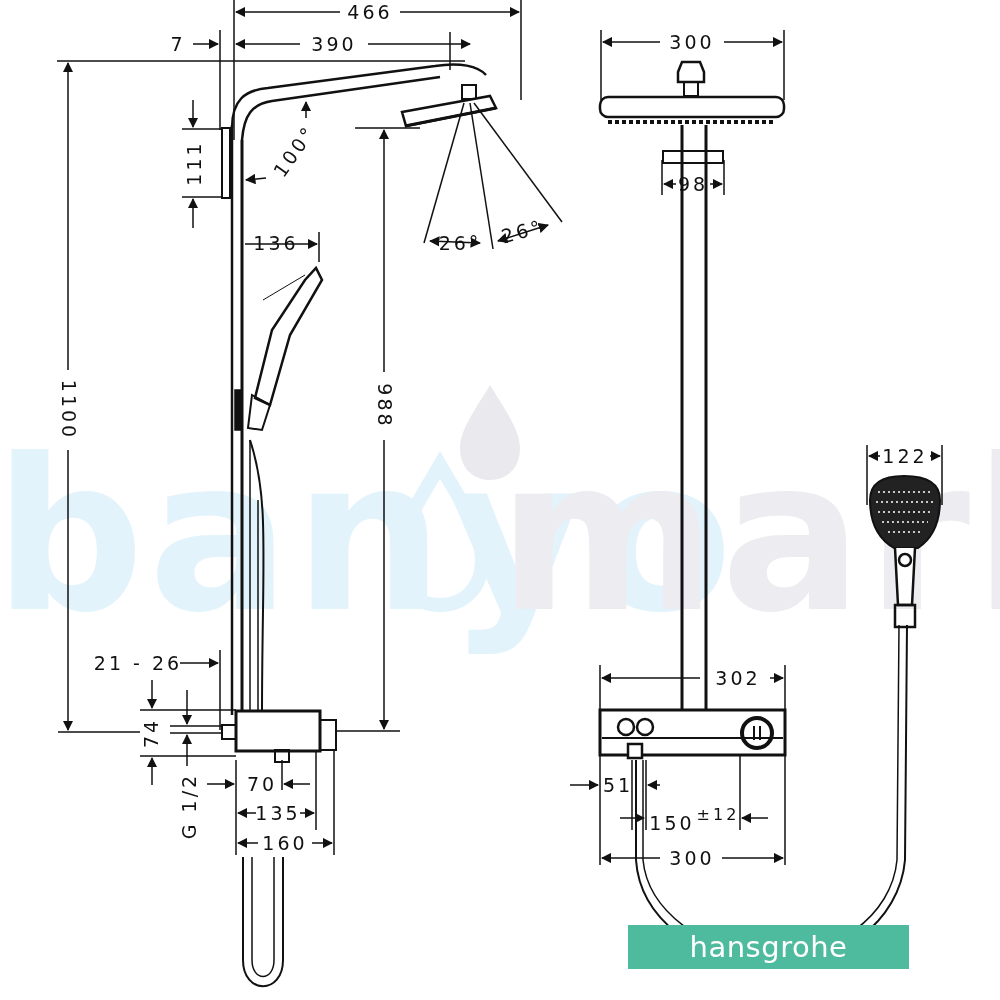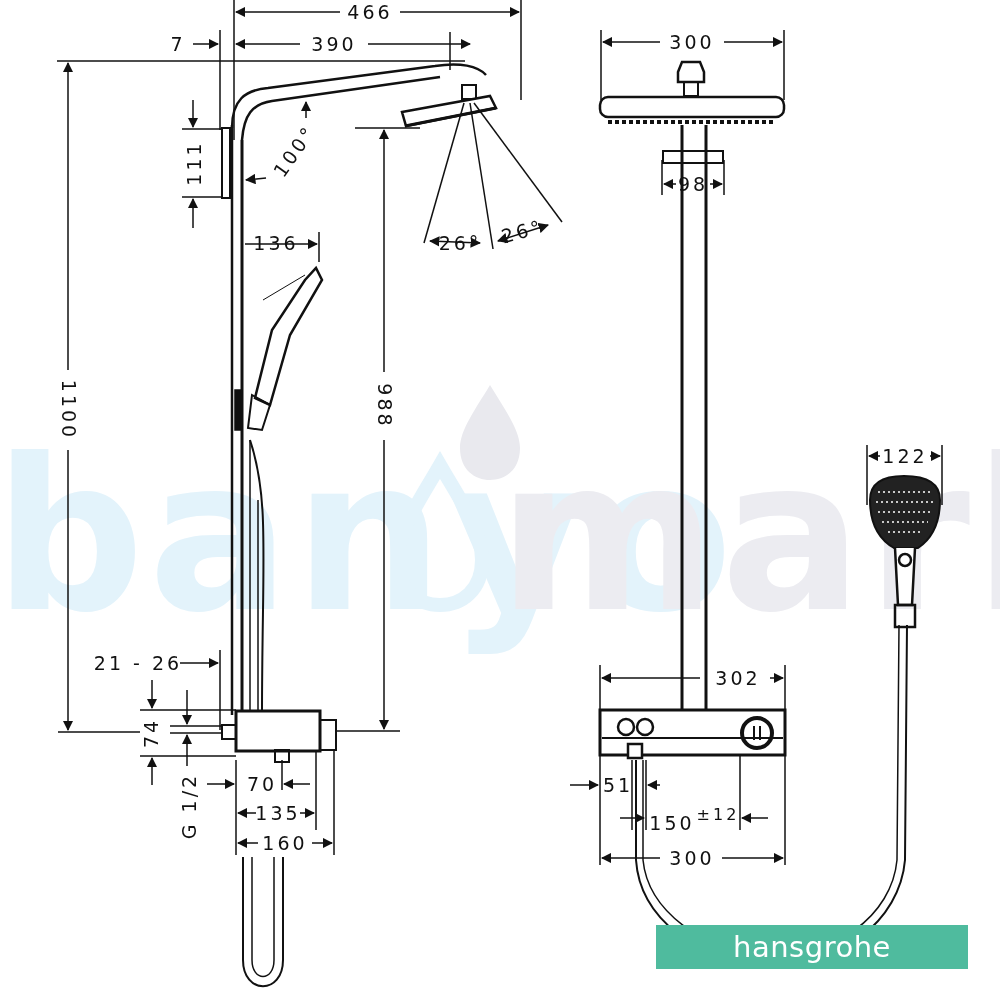--- a/index.html
+++ b/index.html
@@ -3,21 +3,21 @@
 <meta charset="utf-8">
 <style>
   html,body{margin:0;padding:0;background:#ffffff;}
   body{width:1000px;height:1000px;position:relative;overflow:hidden;font-family:"DejaVu Sans",sans-serif;}
   .wm{position:absolute;left:0;top:0;width:1000px;height:1000px;pointer-events:none;font-weight:bold;}
   .wm-text{position:absolute;top:432px;font-family:"DejaVu Sans",sans-serif;font-size:210px;line-height:1;letter-spacing:4px;}
   .wm-banyo{left:-6px;color:#e3f3fb;}
   .wm-marka{left:498px;color:#ececf1;}
   svg.drawing{position:absolute;left:0;top:0;}
   .dim{font-family:"DejaVu Sans",sans-serif;font-size:19px;fill:#111;letter-spacing:3px;}
-  .brand{position:absolute;left:656px;top:925px;width:312px;height:44px;background:#4fbb9e;display:flex;align-items:center;justify-content:center;text-align:right;}
+  .brand{position:absolute;left:628px;top:925px;width:281px;height:44px;background:#4fbb9e;display:flex;align-items:center;justify-content:center;text-align:right;}
   .brand span{color:#ffffff;font-family:"DejaVu Sans",sans-serif;font-size:29px;letter-spacing:0.5px;}
 </style>
 </head>
 <body>
 
 <div class="wm">
   <div class="wm-text wm-banyo">banyo</div>
   <div class="wm-text wm-marka">marka</div>
   <svg width="1000" height="1000" style="position:absolute;left:0;top:0">
     <path d="M490,385 C505,410 520,430 520,448 C520,470 505,480 490,480 C475,480 460,470 460,448 C460,430 475,410 490,385 Z" fill="#e9e9ee"></path>

